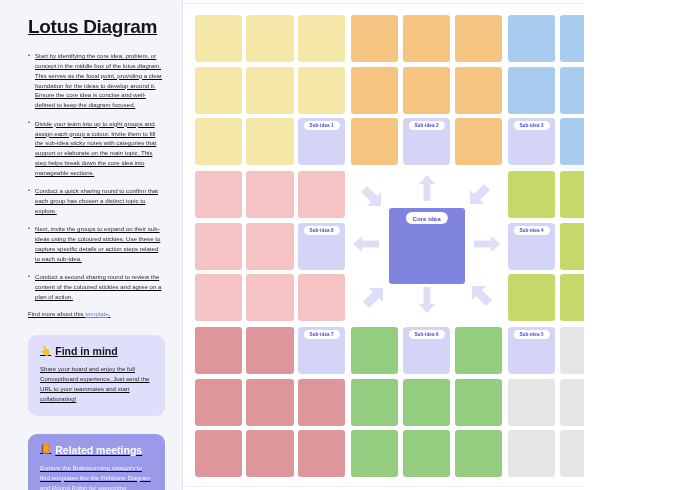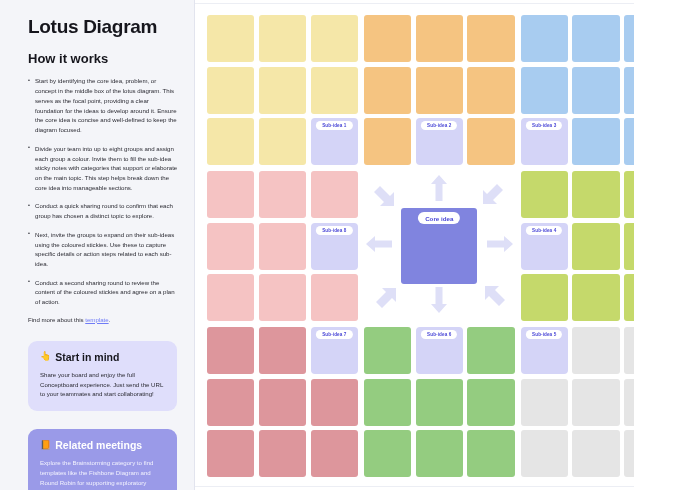--- a/index.html
+++ b/index.html
@@ -2,21 +2,21 @@
 <html><head>
 <meta charset="utf-8">
 <style>
   * { box-sizing: border-box; margin: 0; padding: 0; }
   html, body {
     width: 700px; height: 490px;
     overflow: hidden;
     background: #ffffff;
     font-family: "Liberation Sans", sans-serif;
   }
-  #app { position: relative; width: 634px; height: 490px; display: flex; }
+  #app { position: relative; width: 584px; height: 490px; display: flex; text-decoration: underline; }
 
   
   #sidebar {
     width: 212px; height: 490px;
     background: #f4f5f9;
     padding: 16px 18px 0 28px;
     overflow: hidden;
     position: relative;
   }
   #sidebar-divider {
@@ -137,36 +137,35 @@
   .ar-sw { left: 6px;  bottom: 7px; }
   .ar-se { right: 6px; bottom: 7px; }
 </style>
 </head>
 <body>
 
 <div id="app">
 
   <aside id="sidebar">
     <h1 class="panel-title">Lotus Diagram</h1>
-    <h2 class="panel-subtitle">How it works</h2>
 
     <ul class="steps">
       <li>Start by identifying the core idea, problem, or concept in the middle box of the lotus diagram. This serves as the focal point, providing a clear foundation for the ideas to develop around it. Ensure the core idea is concise and well-defined to keep the diagram focused.</li>
       <li>Divide your team into up to eight groups and assign each group a colour. Invite them to fill the sub-idea sticky notes with categories that support or elaborate on the main topic. This step helps break down the core idea into manageable sections.</li>
       <li>Conduct a quick sharing round to confirm that each group has chosen a distinct topic to explore.</li>
       <li>Next, invite the groups to expand on their sub-ideas using the coloured stickies. Use these to capture specific details or action steps related to each sub-idea.</li>
       <li>Conduct a second sharing round to review the content of the coloured stickies and agree on a plan of action.</li>
     </ul>
 
     <p class="findmore"><span>Find more about this </span><a href="#">template</a><span>.</span></p>
 
     <div class="card tip">
       <div class="card-head">
         <span class="card-emoji">👆</span>
-        <span>Start in mind</span>
+        <span>Find in mind</span>
       </div>
       <div class="card-body">Share your board and enjoy the full Conceptboard experience. Just send the URL to your teammates and start collaborating!</div>
     </div>
 
     <div class="card related">
       <div class="card-head">
         <span class="card-emoji">📙</span>
         <span>Related meetings</span>
       </div>
       <div class="card-body">Explore the Brainstorming category to find templates like the Fishbone Diagram and Round Robin for supporting exploratory meetings with teammates, clients, and stakeholders.</div>

